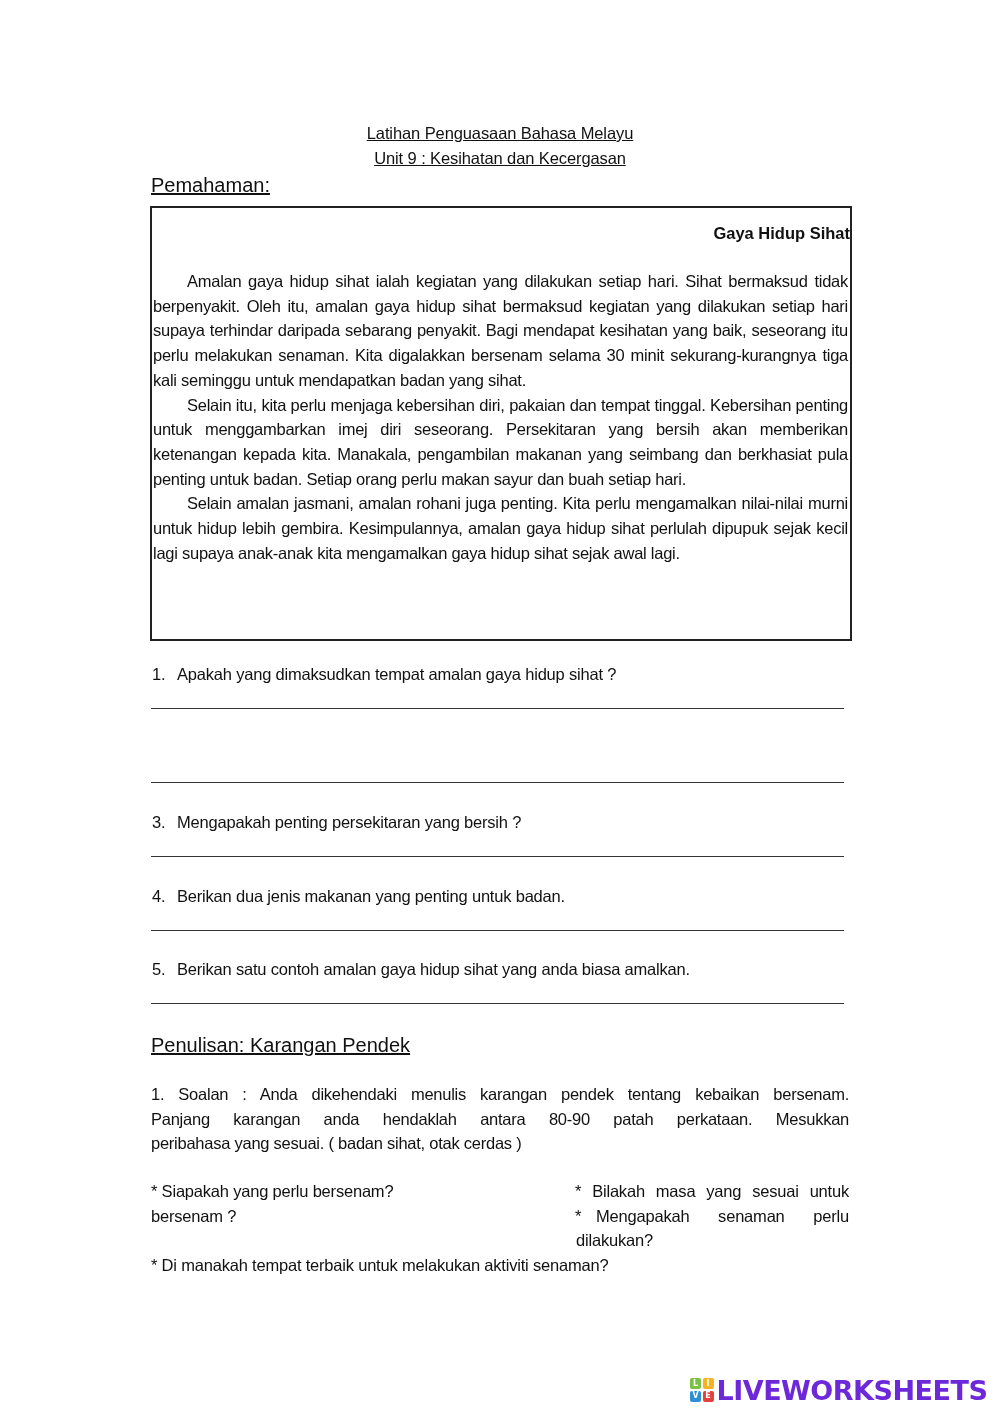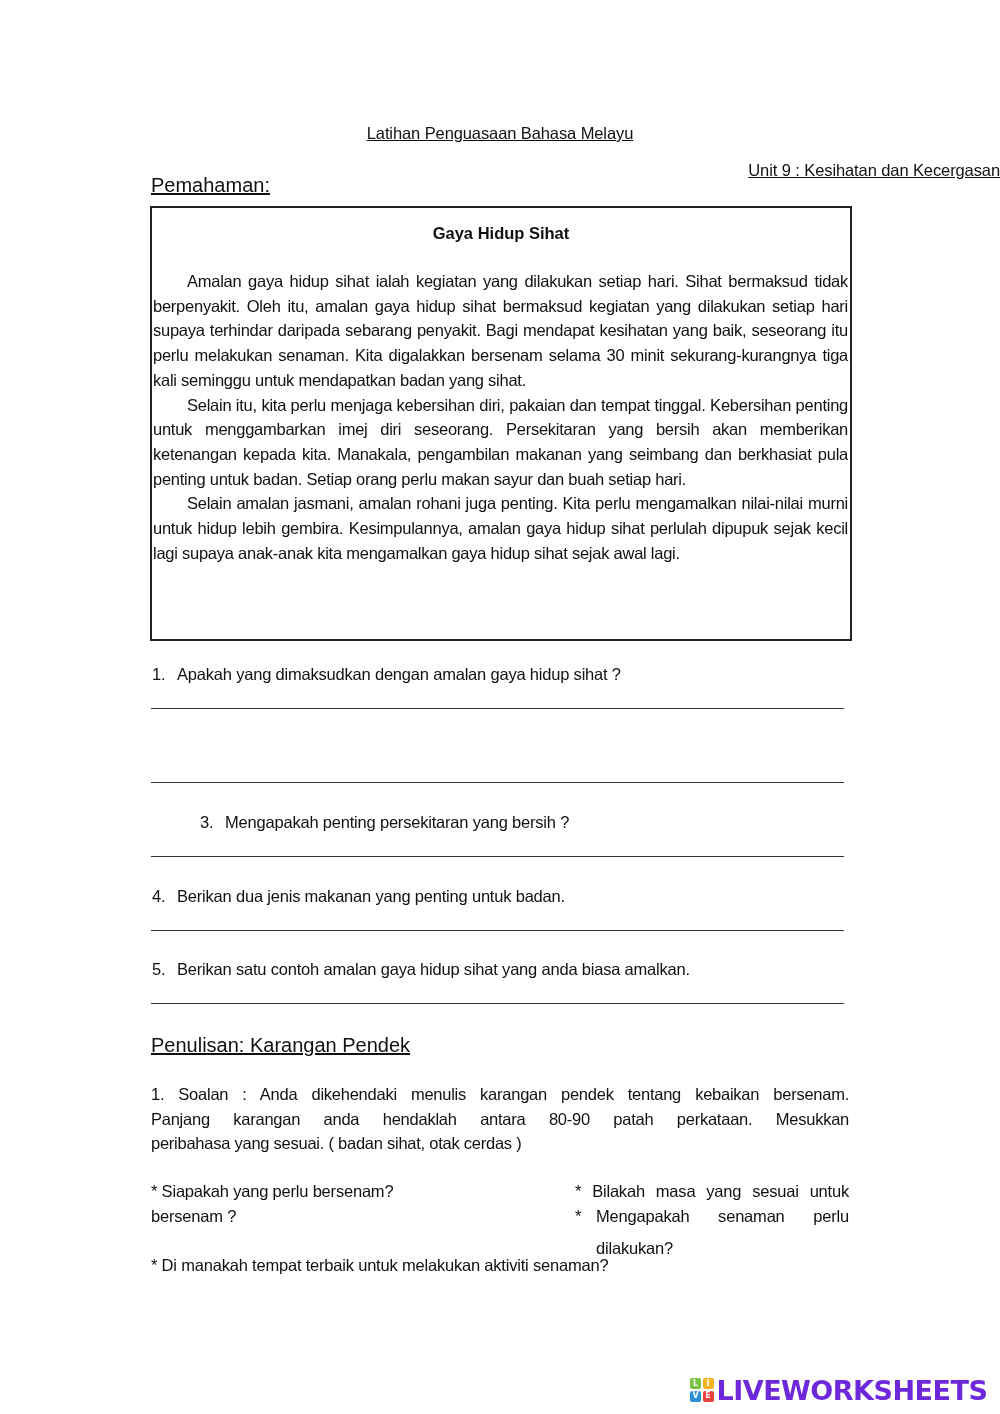--- a/index.html
+++ b/index.html
@@ -15,21 +15,21 @@
     }
     .section-head {
       left: 151px; font-weight: normal; font-size: 20px; text-decoration: underline;
     }
     .box {
       left: 150px; top: 206px; width: 702px; height: 435px;
       border: 2px solid #222; box-sizing: border-box;
     }
     .box-title {
       position: absolute; top: 16px; left: 0; width: 100%;
-      text-align: center; font-weight: bold; font-size: 16.5px;
+      text-align: right; font-weight: bold; font-size: 16.5px;
     }
     .passage {
       position: absolute; left: 0; top: 61px; width: 698px;
       font-size: 16.5px; line-height: 24.7px; text-align: justify;
       padding: 0 2px 0 1px; box-sizing: border-box; letter-spacing: -0.25px;
     }
     .passage p { margin: 0; text-indent: 34px; text-align-last: left; }
     .q {
       left: 152px; font-size: 16.5px; letter-spacing: -0.2px;
     }
@@ -61,41 +61,41 @@
       font-family: "DejaVu Sans", sans-serif; font-weight: bold;
       font-size: 27px; letter-spacing: -0.5px; line-height: 1;
     }
   </style>
 </head>
 <body>
 
 <div class="page">
 
   <div class="abs title" style="top:124px;">Latihan Penguasaan Bahasa Melayu</div>
-  <div class="abs title" style="top:161px;text-align:right;">Unit 9 : Kesihatan dan Kecergasan</div>
+  <div class="abs title" style="top:149px;">Unit 9 : Kesihatan dan Kecergasan</div>
 
   <div class="abs section-head" style="top:174px;">Pemahaman:</div>
 
   <div class="abs box">
     <div class="box-title">Gaya Hidup Sihat</div>
     <div class="passage">
       <p>Amalan gaya hidup sihat ialah kegiatan yang dilakukan setiap hari. Sihat bermaksud tidak berpenyakit. Oleh itu, amalan gaya hidup sihat bermaksud kegiatan yang dilakukan setiap hari supaya terhindar daripada sebarang penyakit. Bagi mendapat kesihatan yang baik, seseorang itu perlu melakukan senaman. Kita digalakkan bersenam selama 30 minit sekurang-kurangnya tiga kali seminggu untuk mendapatkan badan yang sihat.</p>
       <p>Selain itu, kita perlu menjaga kebersihan diri, pakaian dan tempat tinggal. Kebersihan penting untuk menggambarkan imej diri seseorang. Persekitaran yang bersih akan memberikan ketenangan kepada kita. Manakala, pengambilan makanan yang seimbang dan berkhasiat pula penting untuk badan. Setiap orang perlu makan sayur dan buah setiap hari.</p>
       <p>Selain amalan jasmani, amalan rohani juga penting. Kita perlu mengamalkan nilai-nilai murni untuk hidup lebih gembira. Kesimpulannya, amalan gaya hidup sihat perlulah dipupuk sejak kecil lagi supaya anak-anak kita mengamalkan gaya hidup sihat sejak awal lagi.</p>
     </div>
   </div>
 
   <div class="abs q" style="top:665px;">
-    <span class="num">1.</span><span>Apakah yang dimaksudkan dengan amalan gaya hidup sihat ?</span>
+    <span class="num">1.</span><span>Apakah yang dimaksudkan tempat amalan gaya hidup sihat ?</span>
   </div>
   <div class="abs answer-line" style="top:708px;"></div>
 
   <div class="abs answer-line" style="top:782px;"></div>
 
-  <div class="abs q" style="top:813px;margin-left:48px;">
+  <div class="abs q" style="top:813px;">
     <span class="num">3.</span><span>Mengapakah penting persekitaran yang bersih ?</span>
   </div>
   <div class="abs answer-line" style="top:856px;"></div>
 
   <div class="abs q" style="top:887px;">
     <span class="num">4.</span><span>Berikan dua jenis makanan yang penting untuk badan.</span>
   </div>
   <div class="abs answer-line" style="top:930px;"></div>
 
   <div class="abs q" style="top:960px;">
@@ -110,21 +110,21 @@
     <span class="line">Panjang karangan anda hendaklah antara 80-90 patah perkataan. Mesukkan</span>
     <span class="line last">peribahasa yang sesuai. ( badan sihat, otak cerdas )</span>
   </div>
 
   <div class="abs hint" style="left:151px; top:1182px;">* Siapakah yang perlu bersenam?</div>
   <div class="abs hint" style="left:151px; top:1207px;">bersenam ?</div>
 
   <div class="abs hint" style="left:575px; top:1182px; width:274px; text-align:justify; text-align-last:justify;">* Bilakah masa yang sesuai untuk</div>
   <div class="abs hint" style="left:575px; top:1207px;">*</div>
   <div class="abs hint" style="left:596px; top:1207px; width:253px; text-align:justify; text-align-last:justify;">Mengapakah senaman perlu</div>
-  <div class="abs hint" style="left:596px; top:1231px;margin-top:8px;">dilakukan?</div>
+  <div class="abs hint" style="left:576px; top:1231px;">dilakukan?</div>
 
   <div class="abs hint" style="left:151px; top:1256px;">* Di manakah tempat terbaik untuk melakukan aktiviti senaman?</div>
 
   <div class="abs logo">
     <div class="logo-grid">
       <span style="background:#7cc242;">L</span>
       <span style="background:#f5b41f;">I</span>
       <span style="background:#2d8fd5;">V</span>
       <span style="background:#e8413c;">E</span>
     </div>

